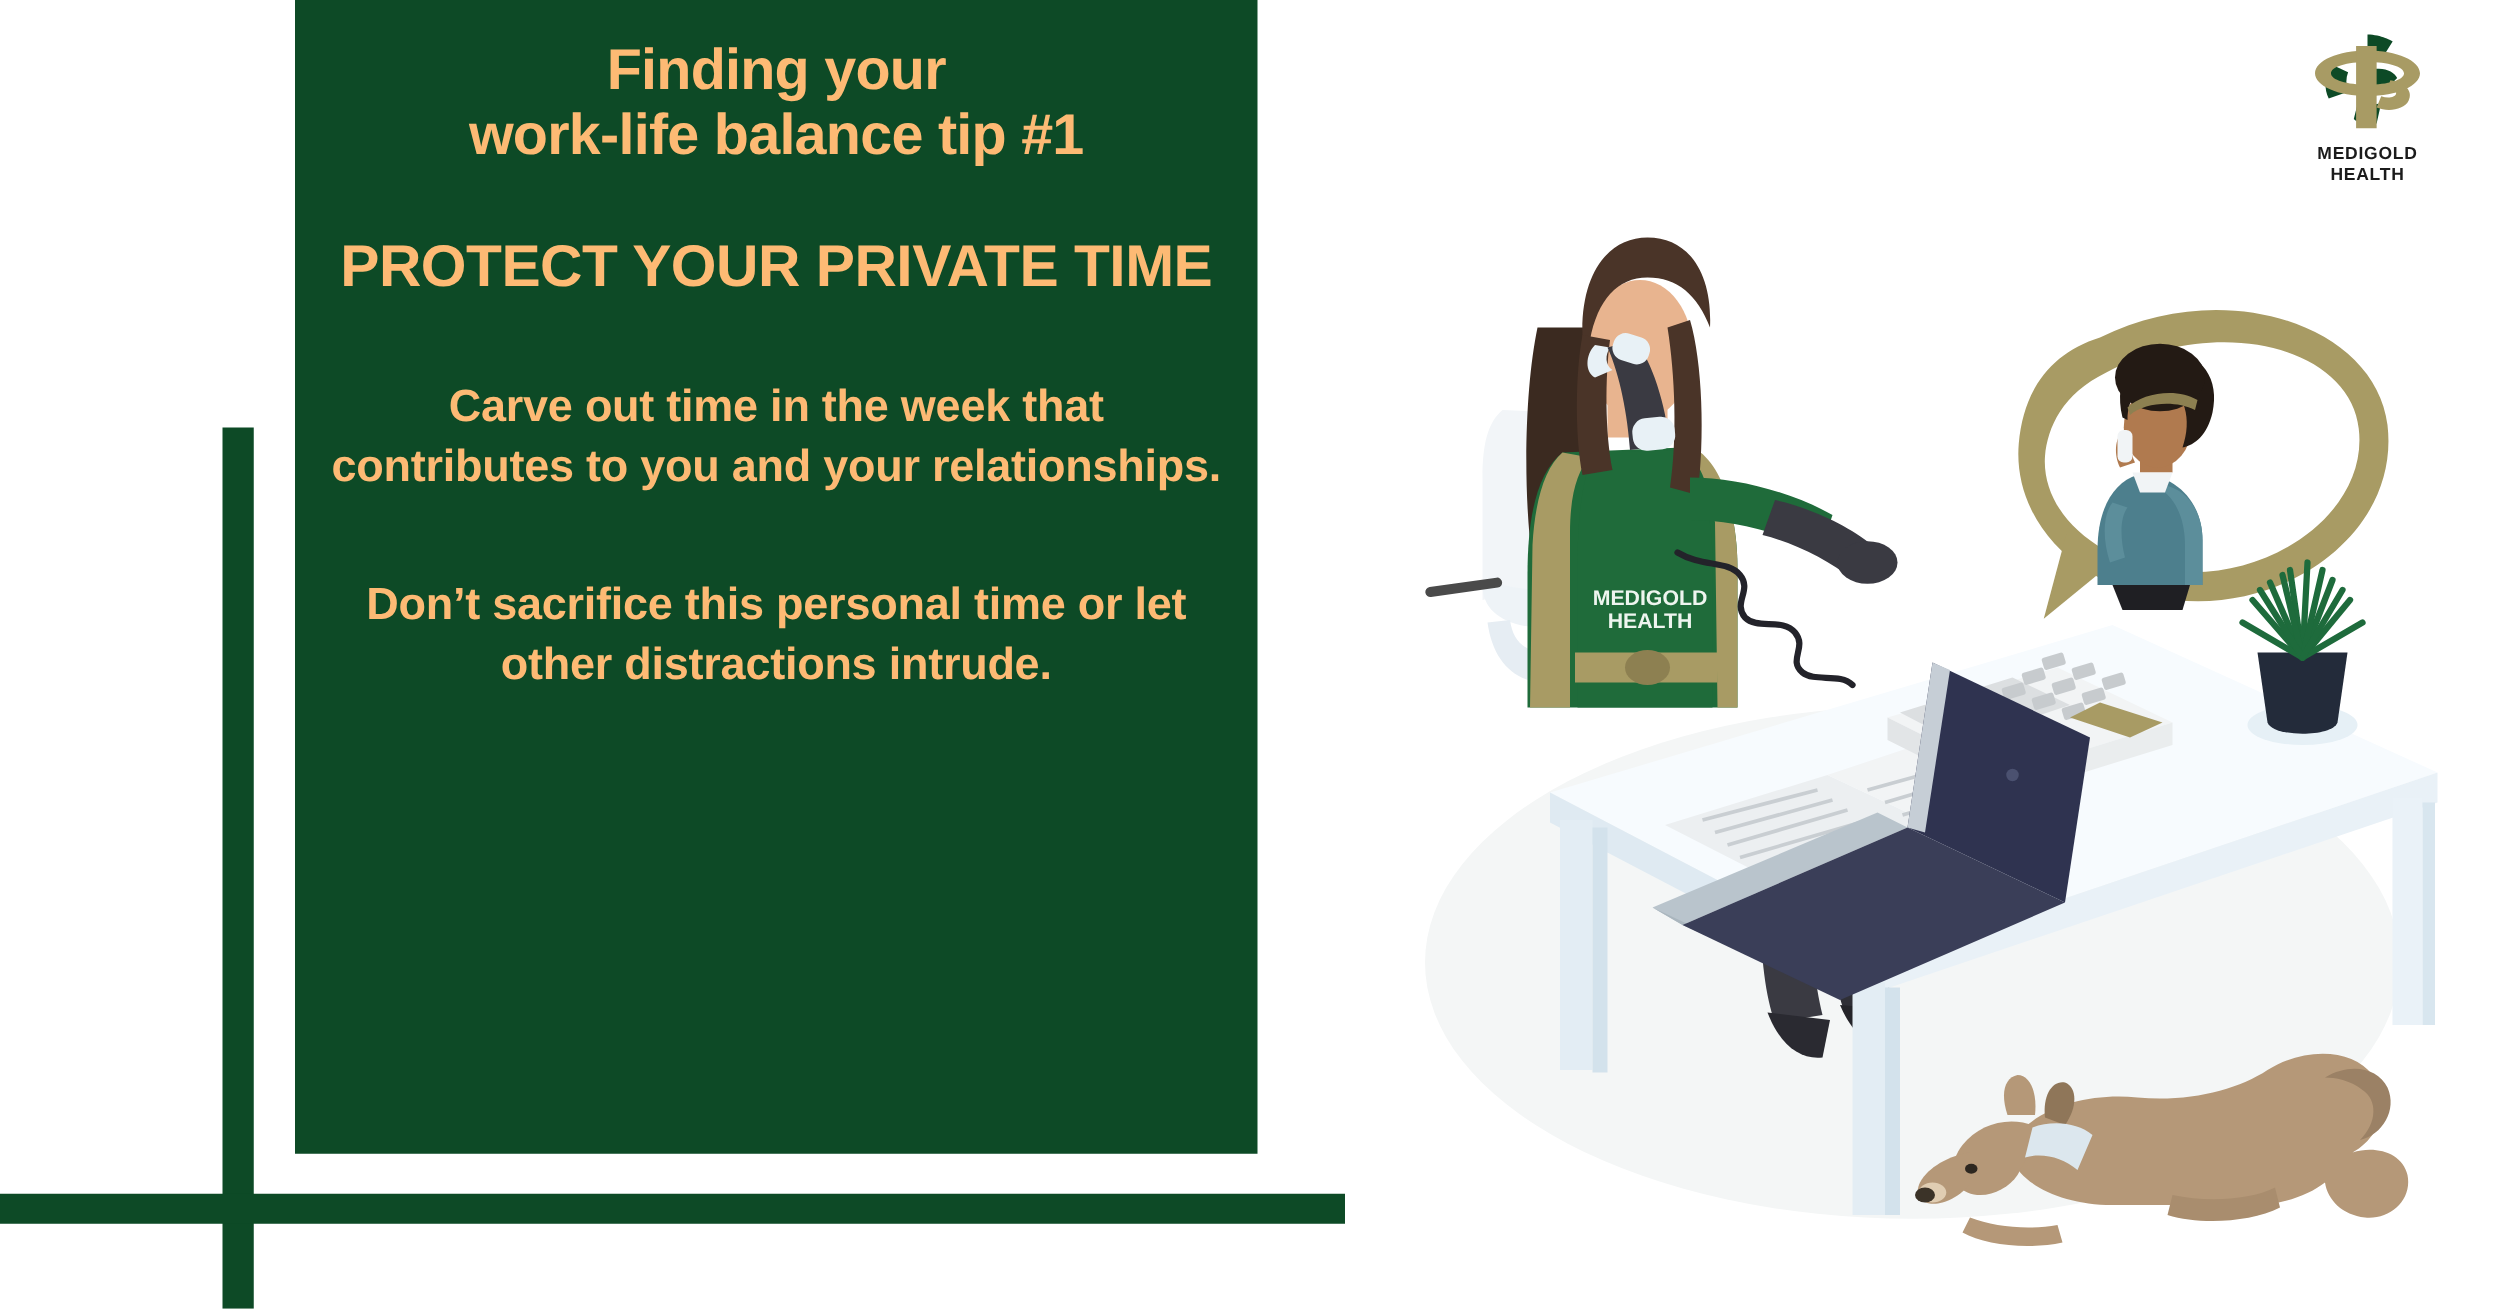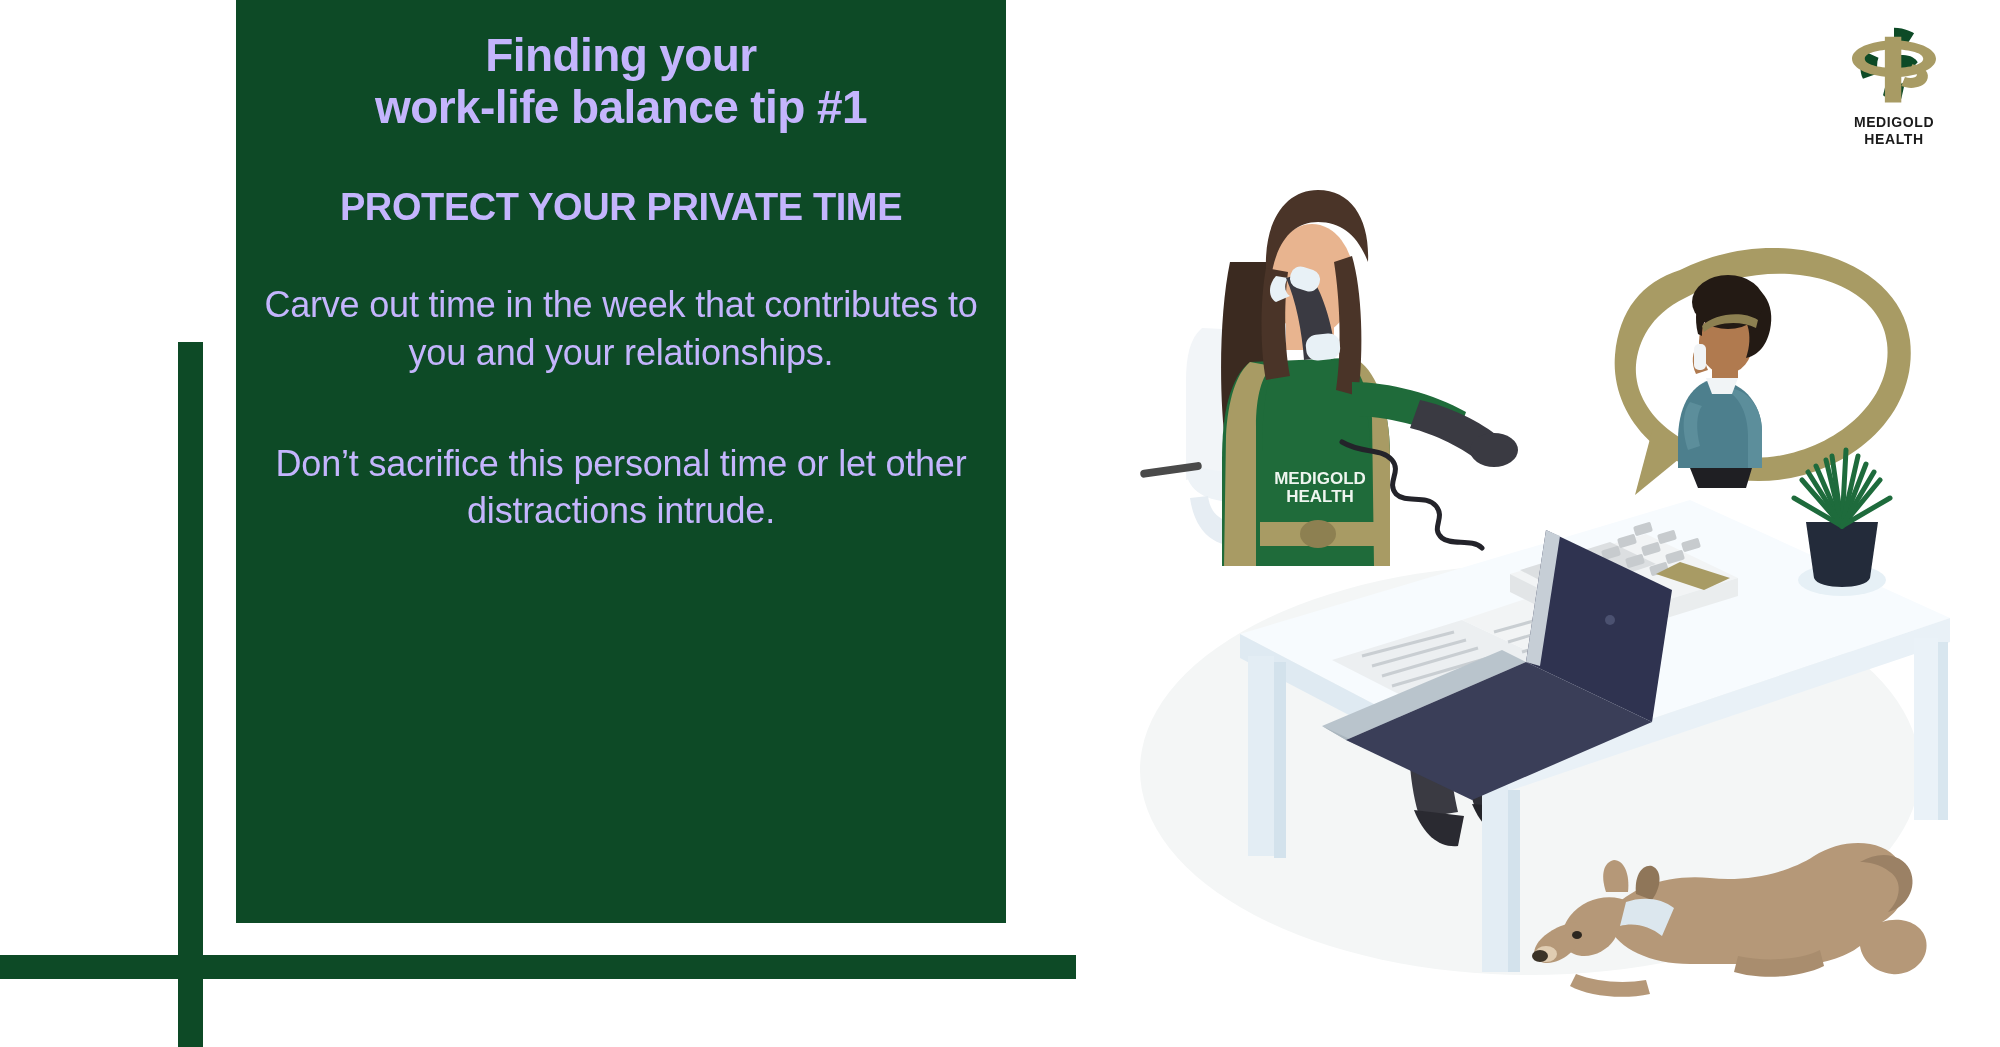--- a/index.html
+++ b/index.html
@@ -23,46 +23,46 @@
     background:var(--green);
   }
 
   
   .panel{
     position:absolute;left:236px;top:0px;width:770px;height:923px;
     background:var(--green);
     box-sizing:border-box;
     padding:0 28px;
     display:flex;flex-direction:column;align-items:flex-start;
-    color:#c4b5fd;
+    color:#fdba74;
     z-index:3;
   }
   .headline{
     margin:30px 0 0 0;
     font-size:46px;line-height:1.12;
     font-weight:bold;
     letter-spacing:-0.6px;
     text-align:center;
     width:100%;
   }
   .headline .l1{display:block;}
   .headline .l2{display:block;}
 
   .subhead{
-    margin:54px 0 0 0;
-    font-size:38px;line-height:1.1;
+    margin:54px 0 10px 0;
+    font-size:47px;line-height:1.1;
     font-weight:bold;
     letter-spacing:-0.4px;
     text-align:center;
     width:100%;
   }
   .body-block{margin-top:52px;width:100%;}
   .para{
     font-size:36px;line-height:1.33;
-    font-weight:400;
+    font-weight:700;
     text-align:center;
     letter-spacing:-0.2px;
     margin:0;
   }
   .para + .para{margin-top:63px;}
 
   
   .logo{
     position:absolute;right:40px;top:24px;width:132px;height:126px;z-index:4;
     display:flex;flex-direction:column;align-items:center;

